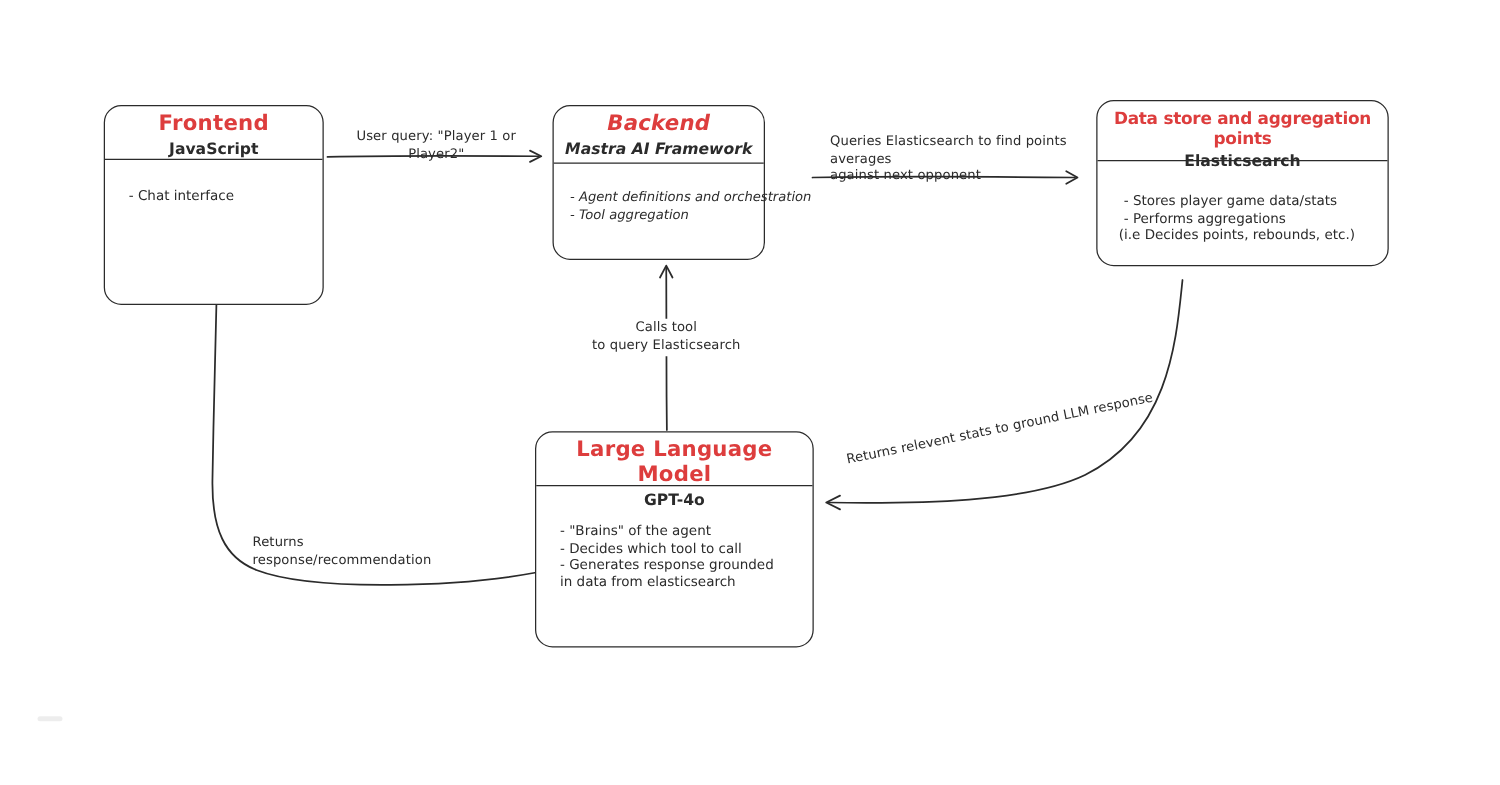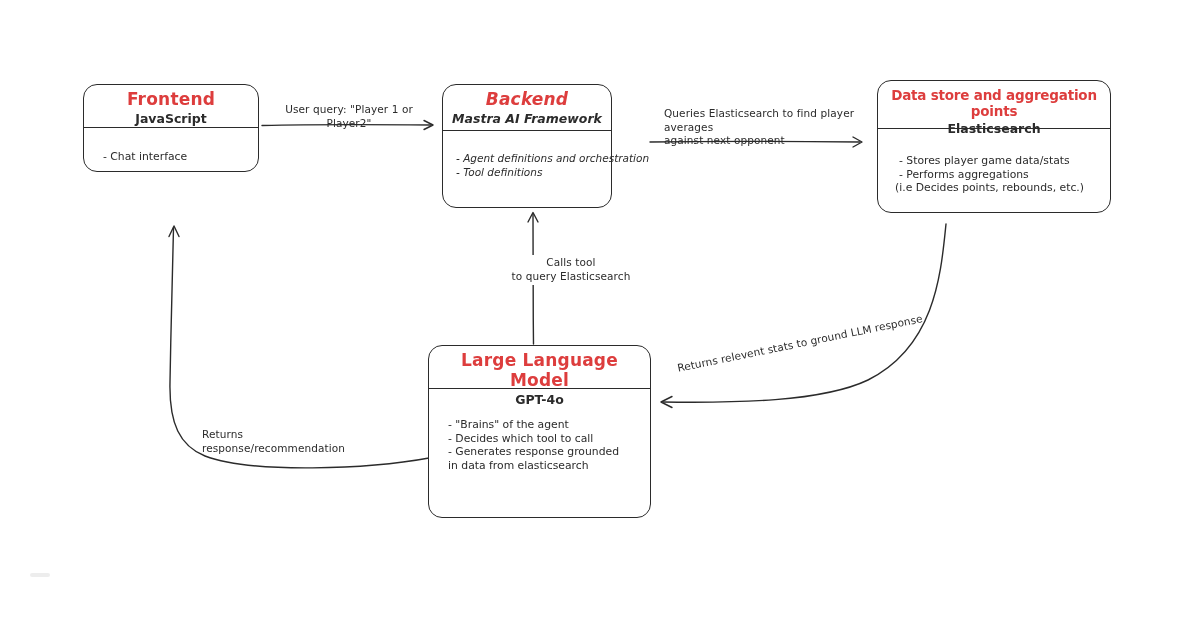--- a/index.html
+++ b/index.html
@@ -18,21 +18,21 @@
     box-sizing:border-box; border-bottom:1.4px solid var(--ink,#2b2b2b);
     text-align:center; padding-top:4px;
   }
   .node-title {
     color:var(--accent,#dd3d3d); font-weight:bold; font-size:17px; line-height:20px; letter-spacing:.2px;
   }
   .node-sub { font-size:12.5px; font-weight:bold; line-height:15px; margin-top:2px; }
   .node-body { font-size:10.8px; line-height:13.5px; }
   .node-body div { white-space:nowrap; }
 
-  #node-frontend  { left:83px;  top:84px;  width:176px; height:88px; }
+  #node-frontend  { left:83px;  top:84px;  width:176px; height:160px; }
   #node-frontend  .node-header { height:43px; }
   #node-frontend  .node-body { padding:22px 0 0 19px; }
 
   #node-backend   { left:442px; top:84px;  width:170px; height:124px;font-style:italic; }
   #node-backend   .node-header { height:46px; }
   #node-backend   .node-body { padding:21px 0 0 13px; font-size:10.5px; }
 
   #node-datastore { left:877px; top:80px;  width:234px; height:133px; }
   #node-datastore .node-header { height:48px; padding-top:6px; }
   #node-datastore .node-title { font-size:13.5px; line-height:16px; letter-spacing:-.2px; }
@@ -41,21 +41,21 @@
   #node-llm       { left:428px; top:345px; width:223px; height:173px; }
   #node-llm       .node-header { height:43px; }
   #node-llm       .node-body { padding:29px 0 0 19px; }
 
   .edge-label {
     position:absolute; z-index:3; font-size:10.5px; line-height:13.5px;
     white-space:pre-line; letter-spacing:.1px;
   }
   #lbl-user-query { left:261px; top:103px; width:176px; text-align:center; }
   #lbl-queries    { left:664px; top:107px; width:220px; text-align:left; }
-  #lbl-calls      { left:466px; top:255px; width:134px; text-align:center; background:#ffffff; padding:1px 0 2px;margin-left:38px; }
+  #lbl-calls      { left:466px; top:255px; width:134px; text-align:center; background:#ffffff; padding:1px 0 2px; }
   #lbl-returns-stats { left:672px; top:337px; width:256px; text-align:center; transform:rotate(-11.5deg); transform-origin:center; }
   #lbl-returns-response { left:202px; top:428px; width:180px; text-align:left; }
 
   .watermark {
     position:absolute; left:30px; top:573px; width:20px; height:4px; z-index:0;
     background:rgba(0,0,0,0.07); border-radius:2px;
   }
 </style>
 </head>
 <body>
@@ -90,21 +90,21 @@
     </div>
   </div>
 
   <div class="node" id="node-backend">
     <div class="node-header">
       <div class="node-title">Backend</div>
       <div class="node-sub">Mastra AI Framework</div>
     </div>
     <div class="node-body">
       <div>- Agent definitions and orchestration</div>
-      <div>- Tool definitions</div>
+      <div>- Tool aggregation</div>
     </div>
   </div>
 
   <div class="node" id="node-datastore">
     <div class="node-header">
       <div class="node-title">Data store and aggregation points</div>
       <div class="node-sub">Elasticsearch</div>
     </div>
     <div class="node-body">
       <div>- Stores player game data/stats</div>
@@ -120,21 +120,21 @@
     </div>
     <div class="node-body">
       <div>- "Brains" of the agent</div>
       <div>- Decides which tool to call</div>
       <div>- Generates response grounded</div>
       <div>in data from elasticsearch</div>
     </div>
   </div>
 
   <div class="edge-label" id="lbl-user-query">User query: "Player 1 or Player2"</div>
-  <div class="edge-label" id="lbl-queries">Queries Elasticsearch to find player averages
+  <div class="edge-label" id="lbl-queries">Queries Elasticsearch to find points averages
 against next opponent</div>
   <div class="edge-label" id="lbl-calls">Calls tool
 to query Elasticsearch</div>
   <div class="edge-label" id="lbl-returns-stats">Returns relevent stats to ground LLM response</div>
   <div class="edge-label" id="lbl-returns-response">Returns response/recommendation</div>
 
   <div class="watermark"></div>
 </div>
 
 </body></html>

